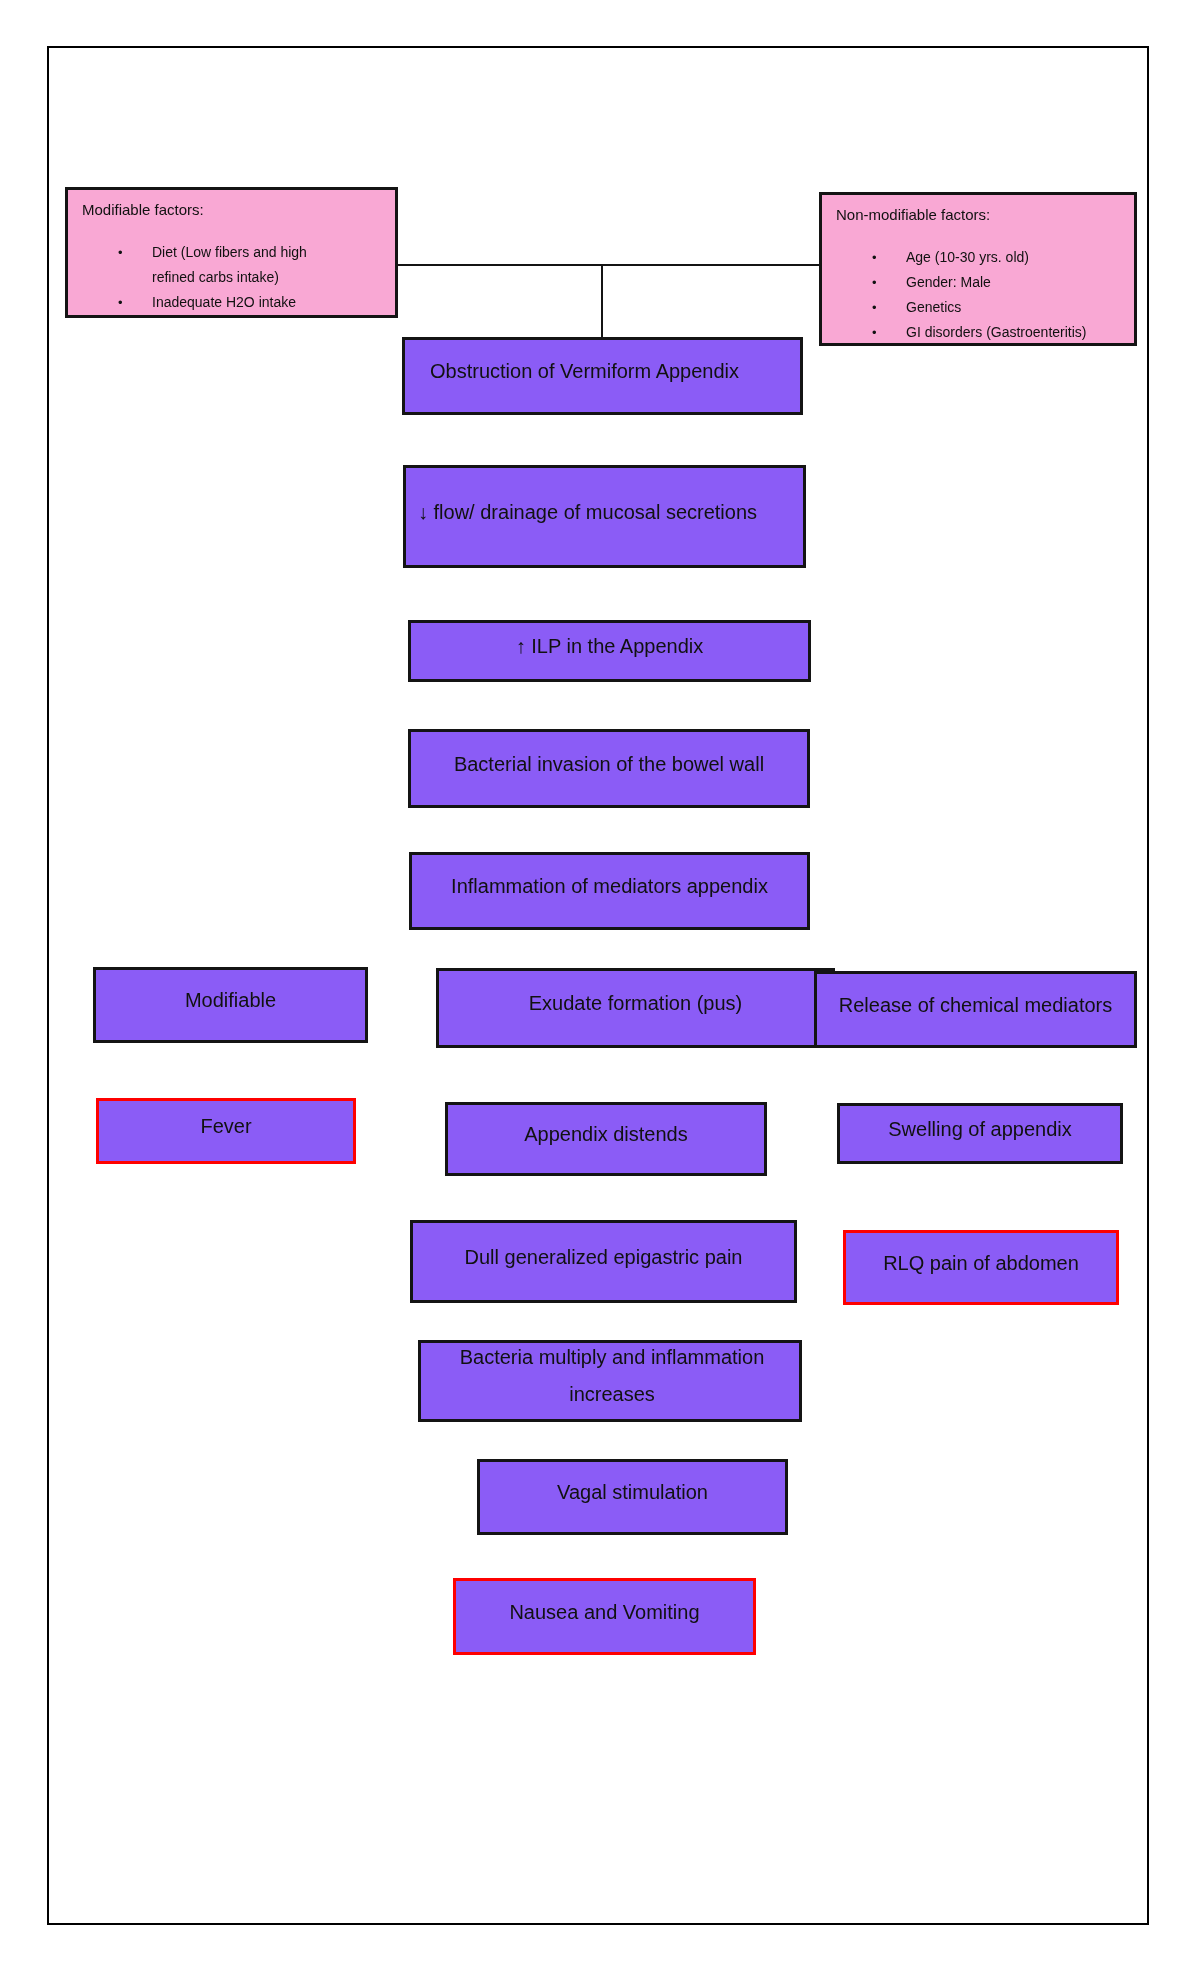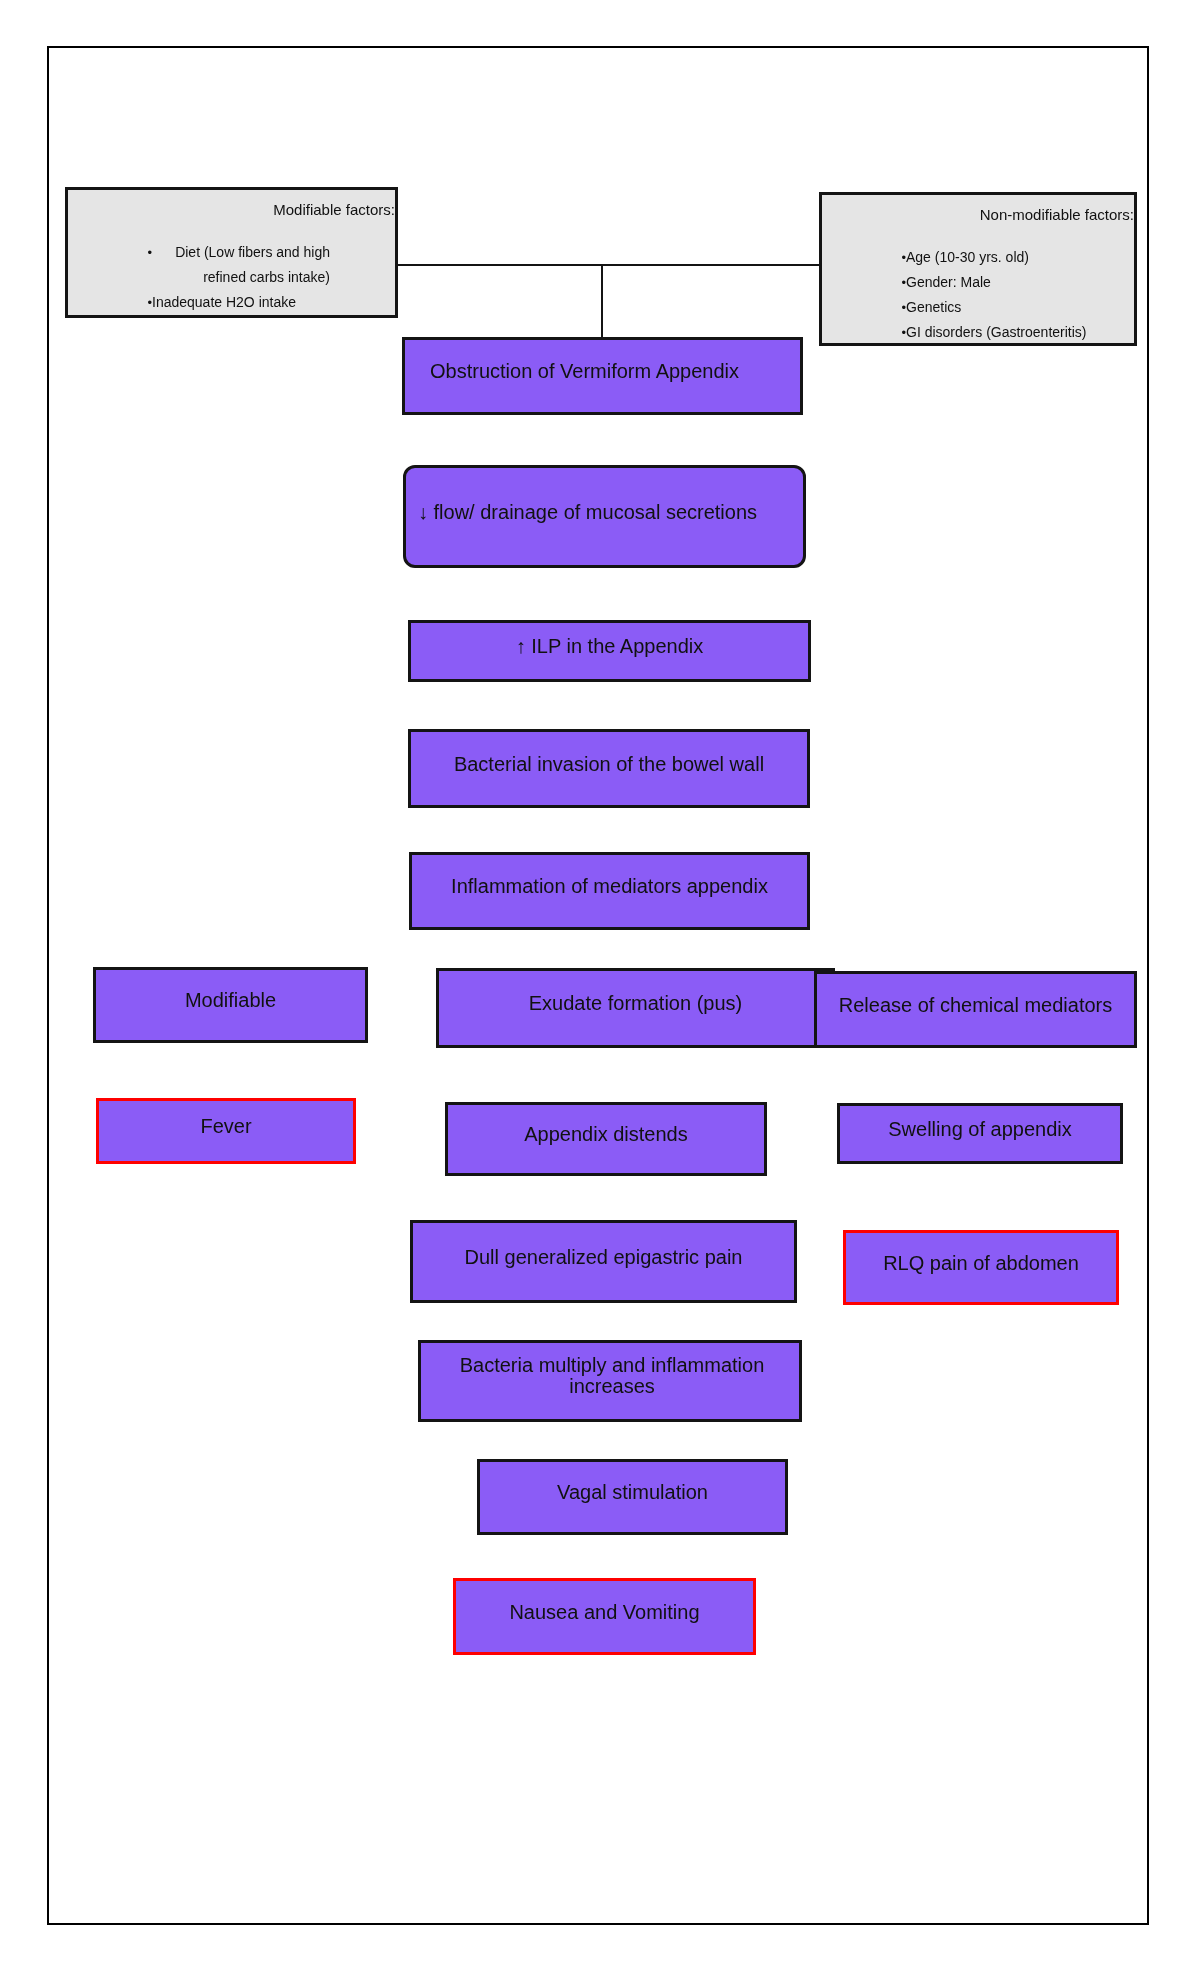--- a/index.html
+++ b/index.html
@@ -16,26 +16,26 @@
 
   .node {
     position: absolute; box-sizing: border-box;
     border: 3px solid #141414; background: #8b5cf6;
     display: flex; align-items: center; justify-content: center;
     text-align: center; font-size: 20px; line-height: 26px;
     padding: 0 6px 10px 6px; white-space: nowrap;
   }
   .node.red { border-color: #fe0000; }
   .node.align-left { justify-content: flex-start; text-align: left; }
-  .node.wrap { white-space: normal; line-height: 21px; padding-left: 10px; }
+  .node.wrap { white-space: normal; line-height: 37px; padding-left: 10px; }
 
   .factor {
     position: absolute; box-sizing: border-box;
-    border: 3px solid #141414; background: #e5e5e5;
-    font-size: 14px; line-height: 20px; text-align: right;
+    border: 3px solid #141414; background: #f9a8d4;
+    font-size: 14px; line-height: 20px;
   }
   .factor .heading { padding: 10px 0 0 14px; font-size: 15px; }
   .factor ul { list-style: none; margin: 20px 0 0 0; padding: 0; }
   .factor li { display: flex; line-height: 25px; }
   .factor li .marker { flex: none; width: 34px; padding-left: 50px; font-size: 13px; }
   .factor.modifiable li .text { max-width: 178px; }
 </style>
 </head>
 <body>
 
@@ -75,21 +75,21 @@
     </li>
     <li>
       <span class="marker">•</span>
       <span class="text">GI disorders (Gastroenteritis)</span>
     </li>
   </ul>
 </div>
 
 <div class="node align-left" style="left:402px; top:337px; width:401px; height:78px; padding-left:25px;">Obstruction of Vermiform Appendix</div>
 
-<div class="node align-left" style="left:403px; top:465px; width:403px; height:103px; padding-left:12px;border-radius:12px;">↓ flow/ drainage of mucosal secretions</div>
+<div class="node align-left" style="left:403px; top:465px; width:403px; height:103px; padding-left:12px;">↓ flow/ drainage of mucosal secretions</div>
 
 <div class="node" style="left:408px; top:620px; width:403px; height:62px;">↑ ILP in the Appendix</div>
 
 <div class="node" style="left:408px; top:729px; width:402px; height:79px;">Bacterial invasion of the bowel wall</div>
 
 <div class="node" style="left:409px; top:852px; width:401px; height:78px;">Inflammation of mediators appendix</div>
 
 <div class="node" style="left:93px; top:967px; width:275px; height:76px;">Modifiable</div>
 
 <div class="node" style="left:436px; top:968px; width:399px; height:80px;">Exudate formation (pus)</div>

